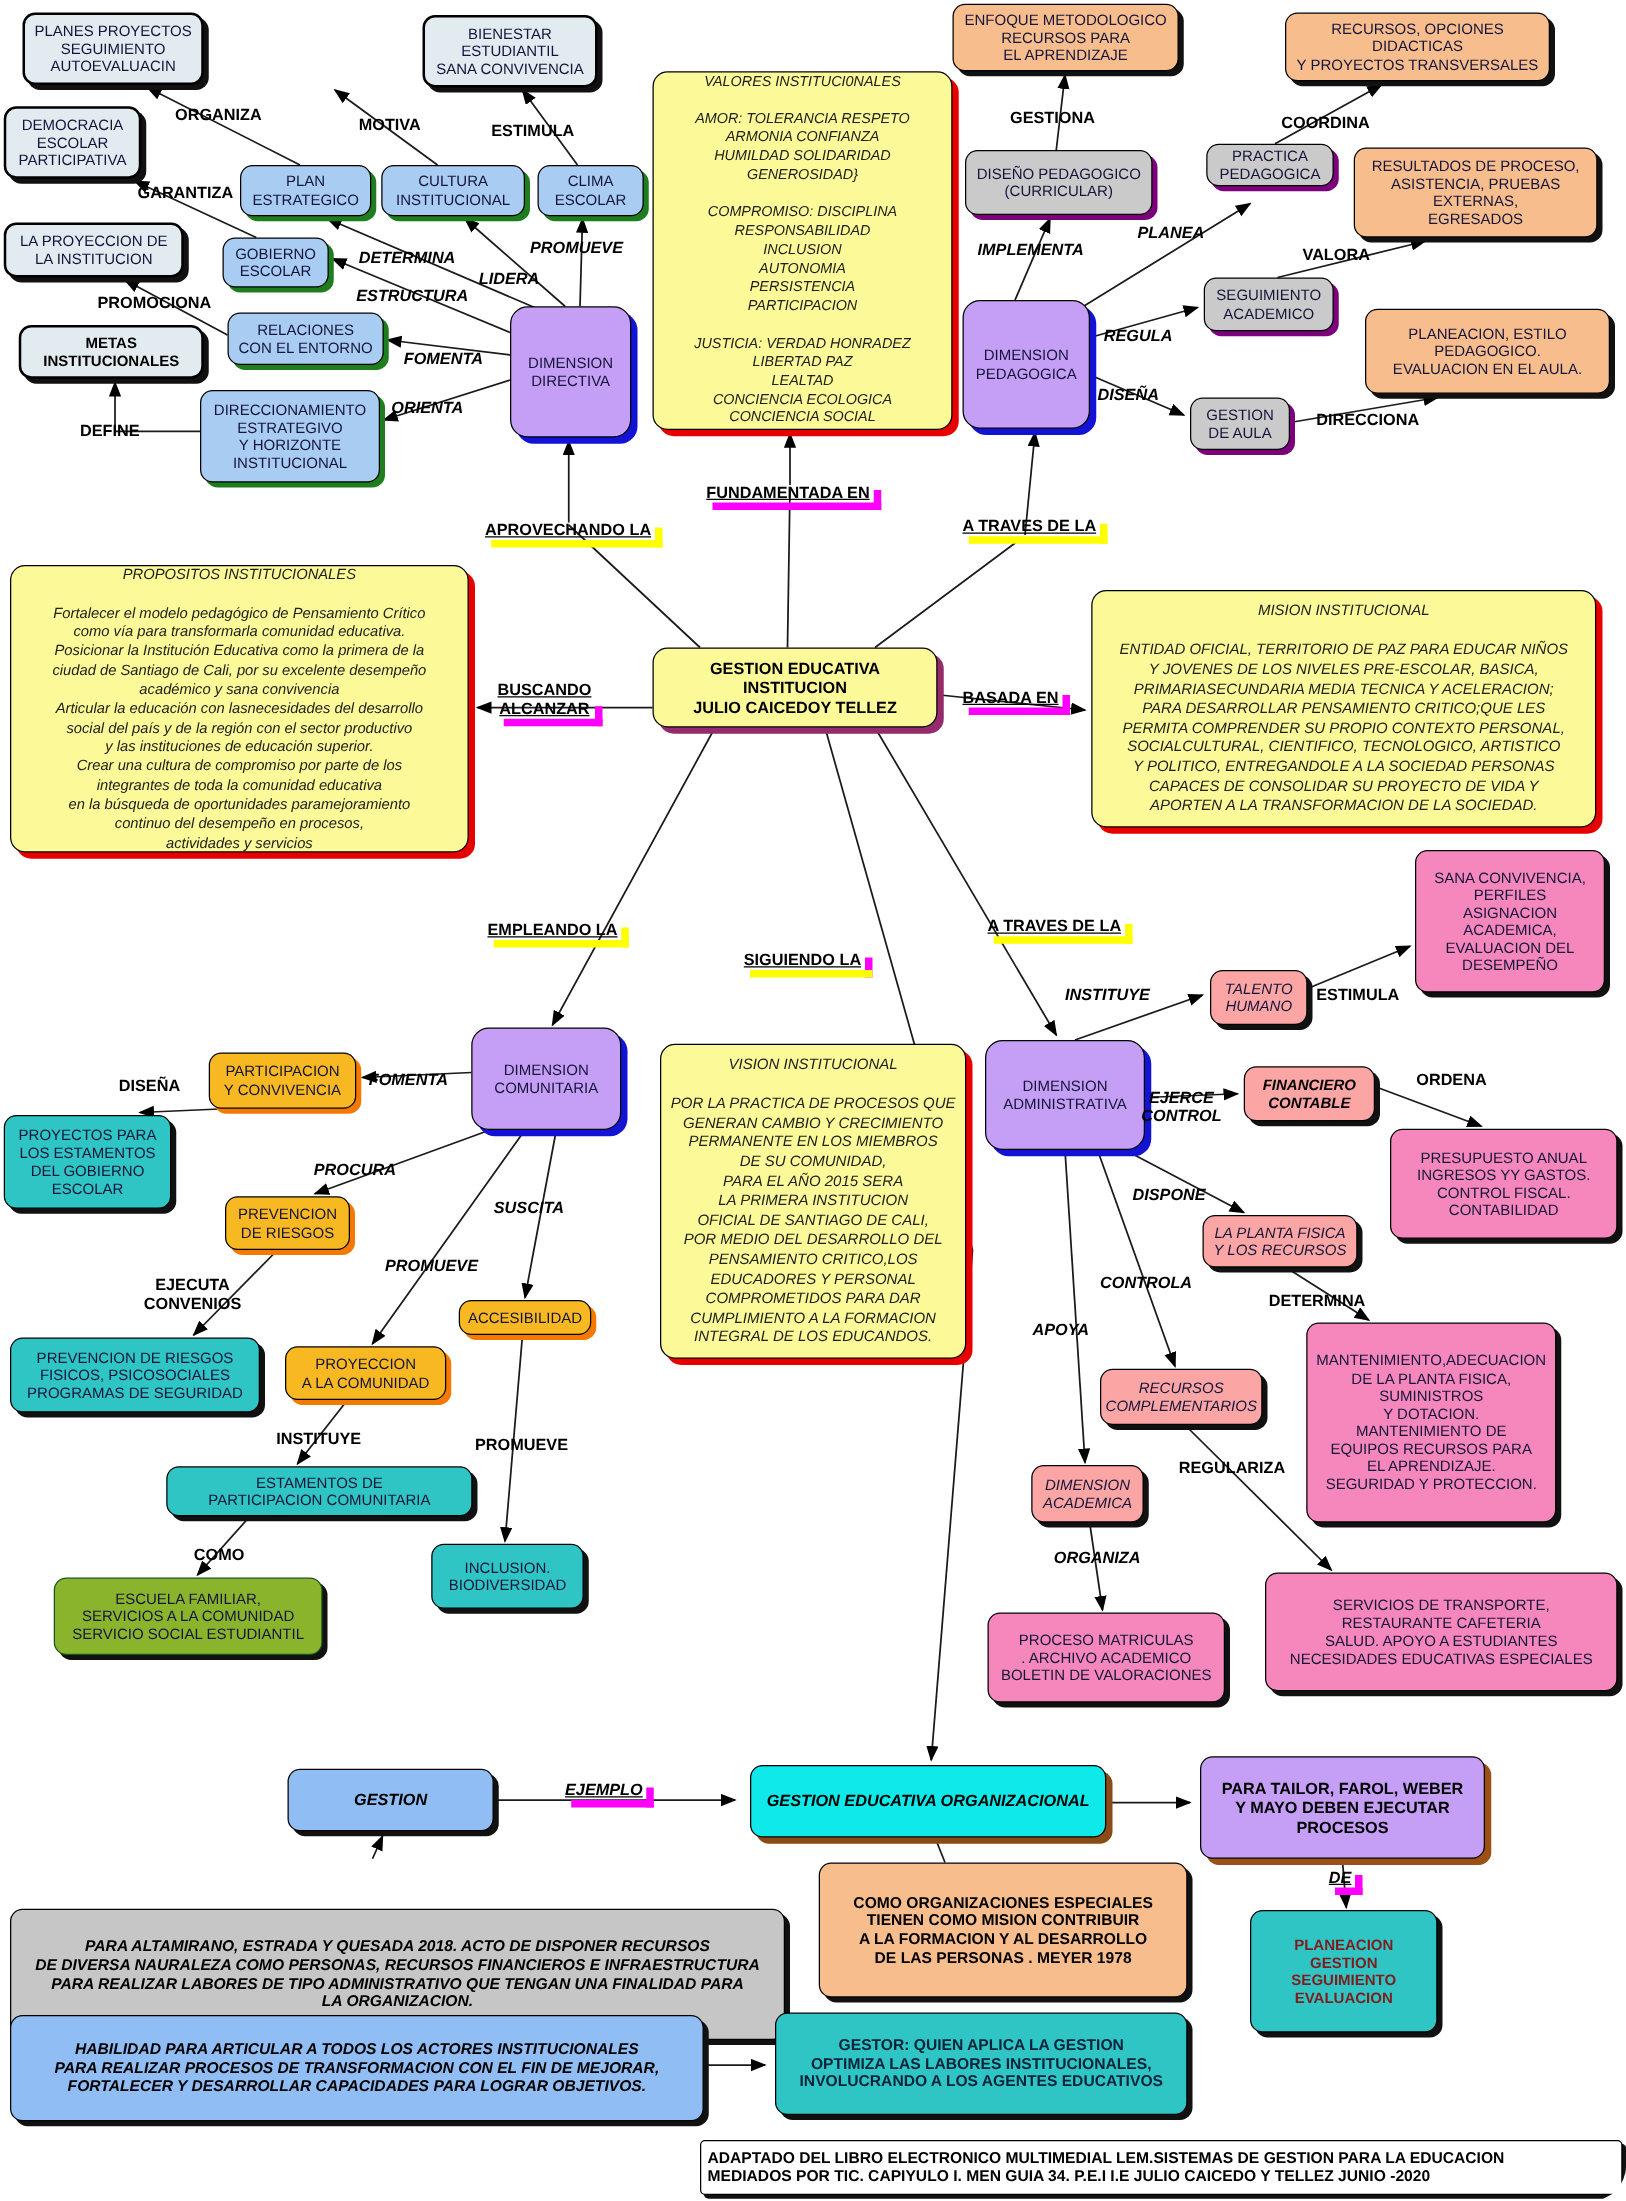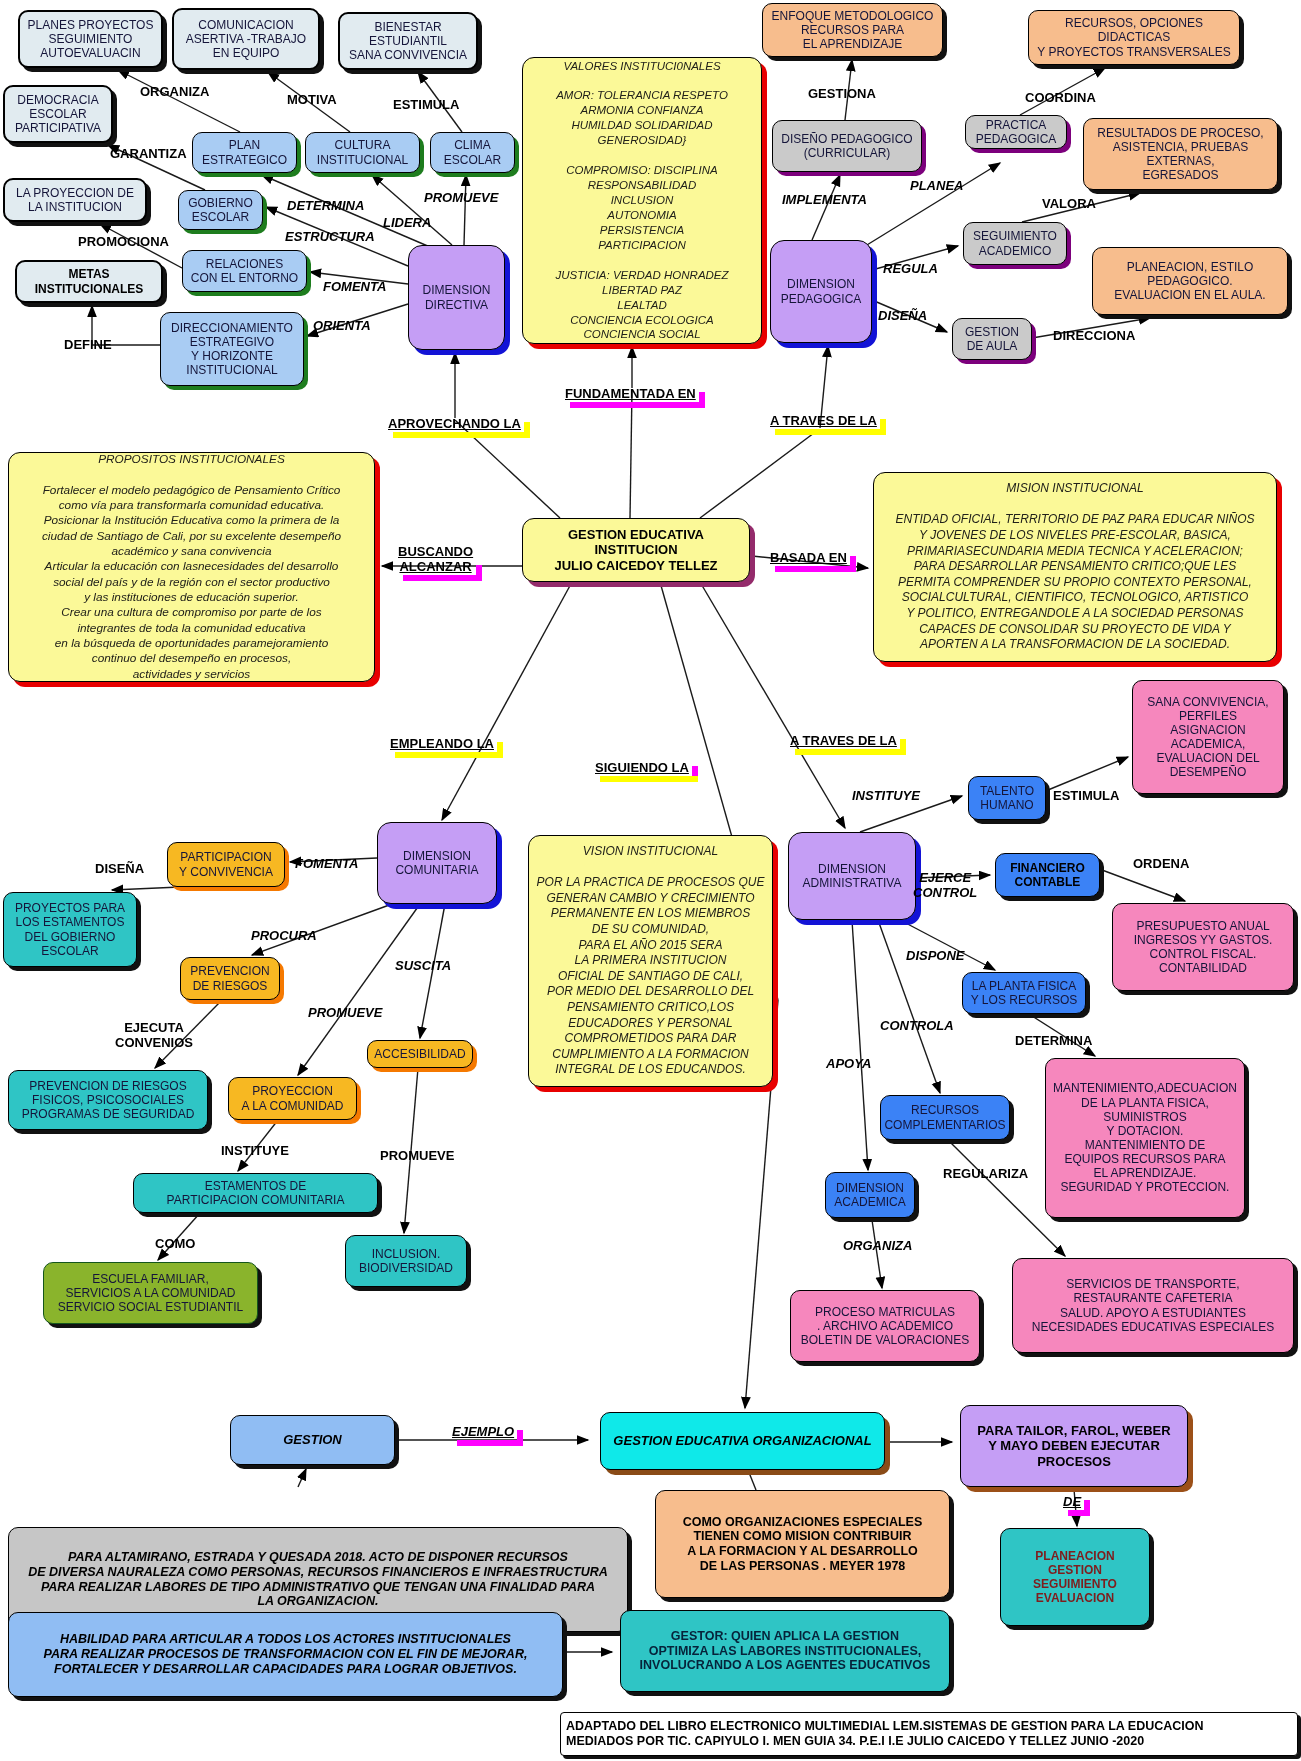--- a/index.html
+++ b/index.html
@@ -1,31 +1,31 @@
 <!DOCTYPE html>
 <html><head>
 <meta charset="utf-8">
 <style>
   html,body{margin:0;padding:0;background:#fff;}
   #canvas{position:relative;width:1301px;height:1761px;background:#fff;overflow:hidden;
-          font-family:"Liberation Sans",sans-serif;}
+          font-family:"Liberation Sans",sans-serif;border-radius:29px;}
   #wires{position:absolute;left:0;top:0;z-index:1;}
   .node{position:absolute;display:flex;align-items:center;justify-content:center;
         text-align:center;white-space:pre-line;border:1.6px solid #000;border-radius:10px;
         font-size:12px;line-height:1.18;color:#15153a;padding:3px 5px;box-sizing:border-box;z-index:2;}
   .grayblue{background:#e1ebf0;border-width:2.2px;box-shadow:4px 4px 0 #111;}
   .bluenode{background:#a9ccf3;box-shadow:4px 4px 0 #1e7d1e;}
   .purple{background:#c59ef5;box-shadow:5px 5px 0 #1313d6;border-radius:14px;}
   .yellowbox{background:#fbf998;box-shadow:5px 5px 0 #e80000;font-style:italic;border-radius:12px;
              line-height:1.3;color:#21211a;font-size:12px;}
   .centerbox{background:#fbf998;box-shadow:5px 5px 0 #942b6b;font-weight:bold;font-size:13px;color:#000;border-radius:12px;}
   .peach{background:#f7bd8d;box-shadow:4px 4px 0 #111;}
   .graynode{background:#cacaca;box-shadow:4px 4px 0 #7c007c;}
   .pink{background:#f687bd;box-shadow:4px 4px 0 #111;}
-  .green{background:#3b82f6;box-shadow:4px 4px 0 #111;}
+  .green{background:#fca5a5;box-shadow:4px 4px 0 #111;font-style:italic;}
   .gold{background:#f7b822;box-shadow:4px 4px 0 #f57900;}
   .teal{background:#2fc5c5;box-shadow:4px 4px 0 #111;}
   .olive{background:#8ab42c;box-shadow:4px 4px 0 #111;border-color:#14561c;}
   .lightblue{background:#90bdf3;box-shadow:4px 4px 0 #111;}
   .cyan{background:#0fe9e9;box-shadow:5px 5px 0 #8a4b17;}
   .tailorbox{background:#c59ef5;box-shadow:5px 5px 0 #9c5018;}
   .graybig{background:#c6c6c6;box-shadow:4px 4px 0 #111;margin-top:40px;}
   .whitebox{background:#fff;box-shadow:3px 3px 0 #111;border-radius:4px;}
   .bold{font-weight:bold;color:#000;}
   .bi{font-weight:bold;font-style:italic;color:#000;}
@@ -110,23 +110,20 @@
       <line x1="887" y1="1442" x2="952" y2="1442" marker-end="url(#arr)"></line>
       <line x1="748" y1="1470" x2="756" y2="1490"></line>
       <line x1="1074" y1="1489" x2="1077" y2="1526" marker-end="url(#arr)"></line>
       <line x1="565" y1="1652" x2="612" y2="1652" marker-end="url(#arr)"></line>
     </g>
   </svg>
 
   <div class="node grayblue" style="left:18px;top:10px;width:145px;height:58px">PLANES PROYECTOS
 SEGUIMIENTO
 AUTOEVALUACIN</div>
-  <div class="node grayblue" style="left:172px;top:8px;width:148px;height:62px">COMUNICACION
-ASERTIVA -TRABAJO
-EN EQUIPO</div>
   <div class="node grayblue" style="left:338px;top:12px;width:140px;height:58px">BIENESTAR
 ESTUDIANTIL
 SANA CONVIVENCIA</div>
   <div class="node grayblue" style="left:3px;top:85px;width:110px;height:58px">DEMOCRACIA
 ESCOLAR
 PARTICIPATIVA</div>
   <div class="node grayblue" style="left:3px;top:178px;width:144px;height:44px">LA PROYECCION DE
 LA INSTITUCION</div>
   <div class="node grayblue bold" style="left:15px;top:260px;width:148px;height:43px">METAS
 INSTITUCIONALES</div>

